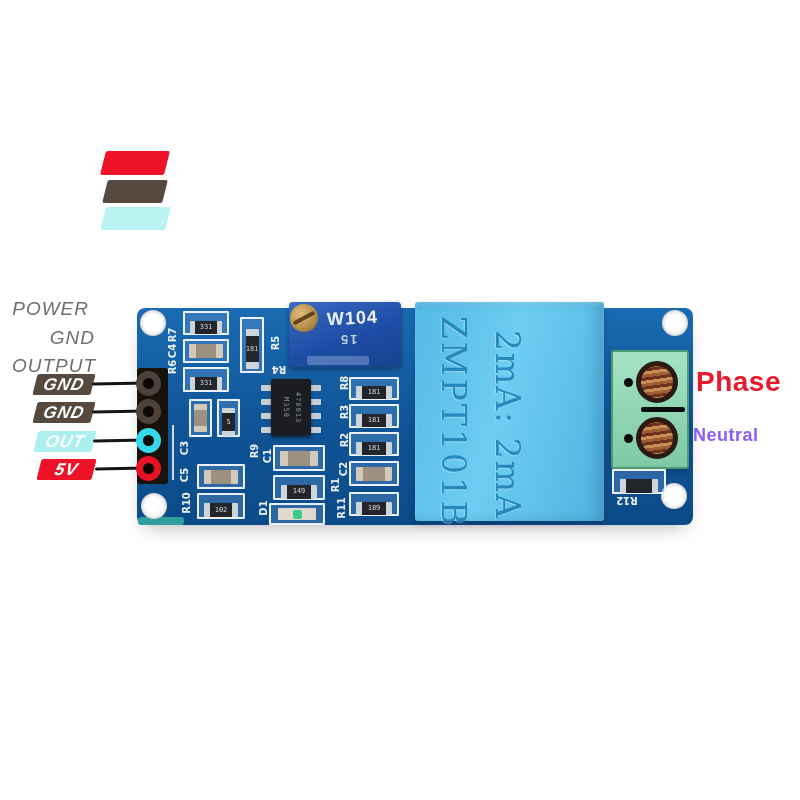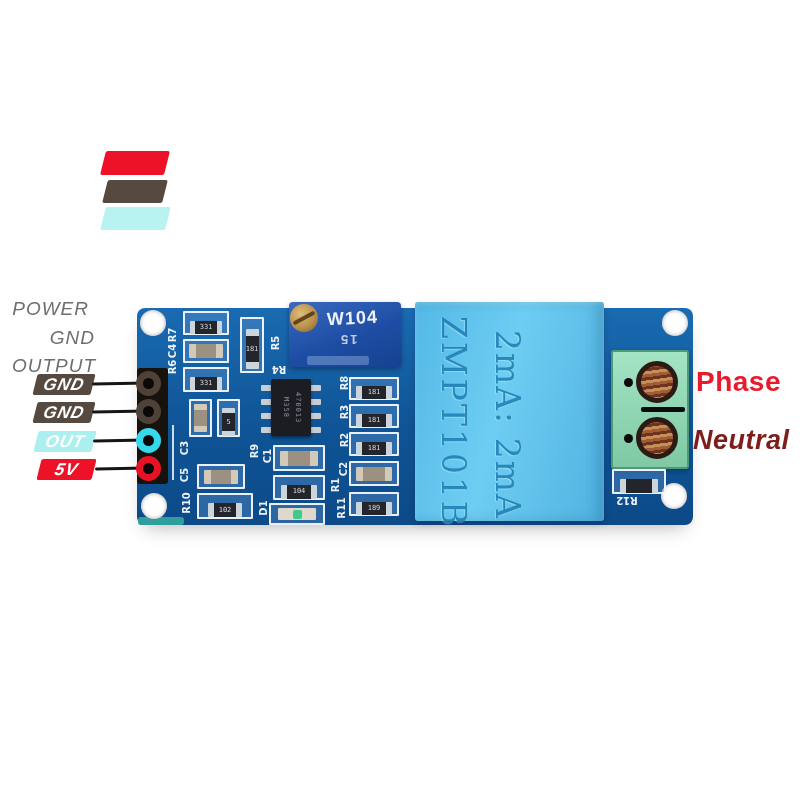--- a/index.html
+++ b/index.html
@@ -62,21 +62,21 @@
           text-shadow:1px 1px 1px rgba(255,255,255,.3);line-height:1;}
 
   .term{background:linear-gradient(180deg,#a4e4c4,#7ec9a4);border:2px solid #4e9a78;border-radius:3px;
         box-sizing:border-box;box-shadow:0 2px 5px rgba(0,0,0,.25);}
   .tscrew{border-radius:50%;border:5px solid #2c1b14;box-sizing:border-box;
           background:repeating-linear-gradient(172deg,#a05c34 0 3px,#6b3320 3px 6px,#c68f55 6px 9px);}
   .tdot{background:#0a0a0a;border-radius:50%;}
   .tdiv{background:#0c0c0c;border-radius:2px;}
 
   .phase{font-size:28px;font-weight:800;color:#e81a2c;letter-spacing:.5px;}
-  .neutral{font-size:27px;font-weight:800;color:#7f1d1d;letter-spacing:.5px;font-style:italic;}
+  .neutral{font-size:18px;font-weight:800;color:#8b5cf6;letter-spacing:.5px;}
 </style>
 </head>
 <body>
 
 <div class="stage">
 
   <div class="abs" style="left:0;top:145px;width:240px;height:95px;">
     <div class="abs leglab" style="left:12px;top:153px;width:77px;">POWER</div>
     <div class="abs sw" style="left:103px;top:6px;width:64px;height:24px;background:#ee1228;"></div>
     <div class="abs leglab" style="left:18px;top:182px;width:77px;">GND</div>
@@ -165,32 +165,32 @@
     <div class="res v" style="width:13px;height:28px;">5</div>
   </div>
   <div class="abs sl r90" style="left:176px;top:443px;width:18px;">C3</div>
   <div class="abs sl r90" style="left:246px;top:446px;width:18px;">R9</div>
   <div class="abs trace" style="left:172px;top:425px;width:2px;height:55px;"></div>
 
   <div class="abs sl r90" style="left:176px;top:470px;width:18px;">C5</div>
   <div class="abs sbox" style="left:197px;top:464px;width:48px;height:25px;">
     <div class="cap" style="width:34px;height:14px;"></div>
   </div>
-  <div class="abs sbox" style="left:197px;top:493px;width:56px;height:26px;">
+  <div class="abs sbox" style="left:197px;top:493px;width:48px;height:26px;">
     <div class="res" style="width:34px;height:14px;">102</div>
   </div>
   <div class="abs sl r90" style="left:176px;top:498px;width:22px;">R10</div>
   <div class="abs sl r90" style="left:255px;top:503px;width:18px;">D1</div>
 
   <div class="abs sl r90" style="left:259px;top:451px;width:18px;">C1</div>
   <div class="abs sbox" style="left:273px;top:445px;width:52px;height:26px;">
     <div class="cap" style="width:38px;height:15px;"></div>
   </div>
   <div class="abs sbox" style="left:273px;top:475px;width:52px;height:25px;">
-    <div class="res" style="width:36px;height:14px;">104</div>
+    <div class="res" style="width:36px;height:14px;">149</div>
   </div>
   <div class="abs sbox" style="left:269px;top:503px;width:56px;height:22px;">
     <div class="led" style="width:38px;height:12px;">
         <i></i>
       </div>
   </div>
   <div class="abs sl r90" style="left:327px;top:480px;width:18px;">R1</div>
   <div class="abs sl r90" style="left:330px;top:503px;width:24px;">R11</div>
 
   <div class="abs sl r90" style="left:336px;top:378px;width:18px;">R8</div>

